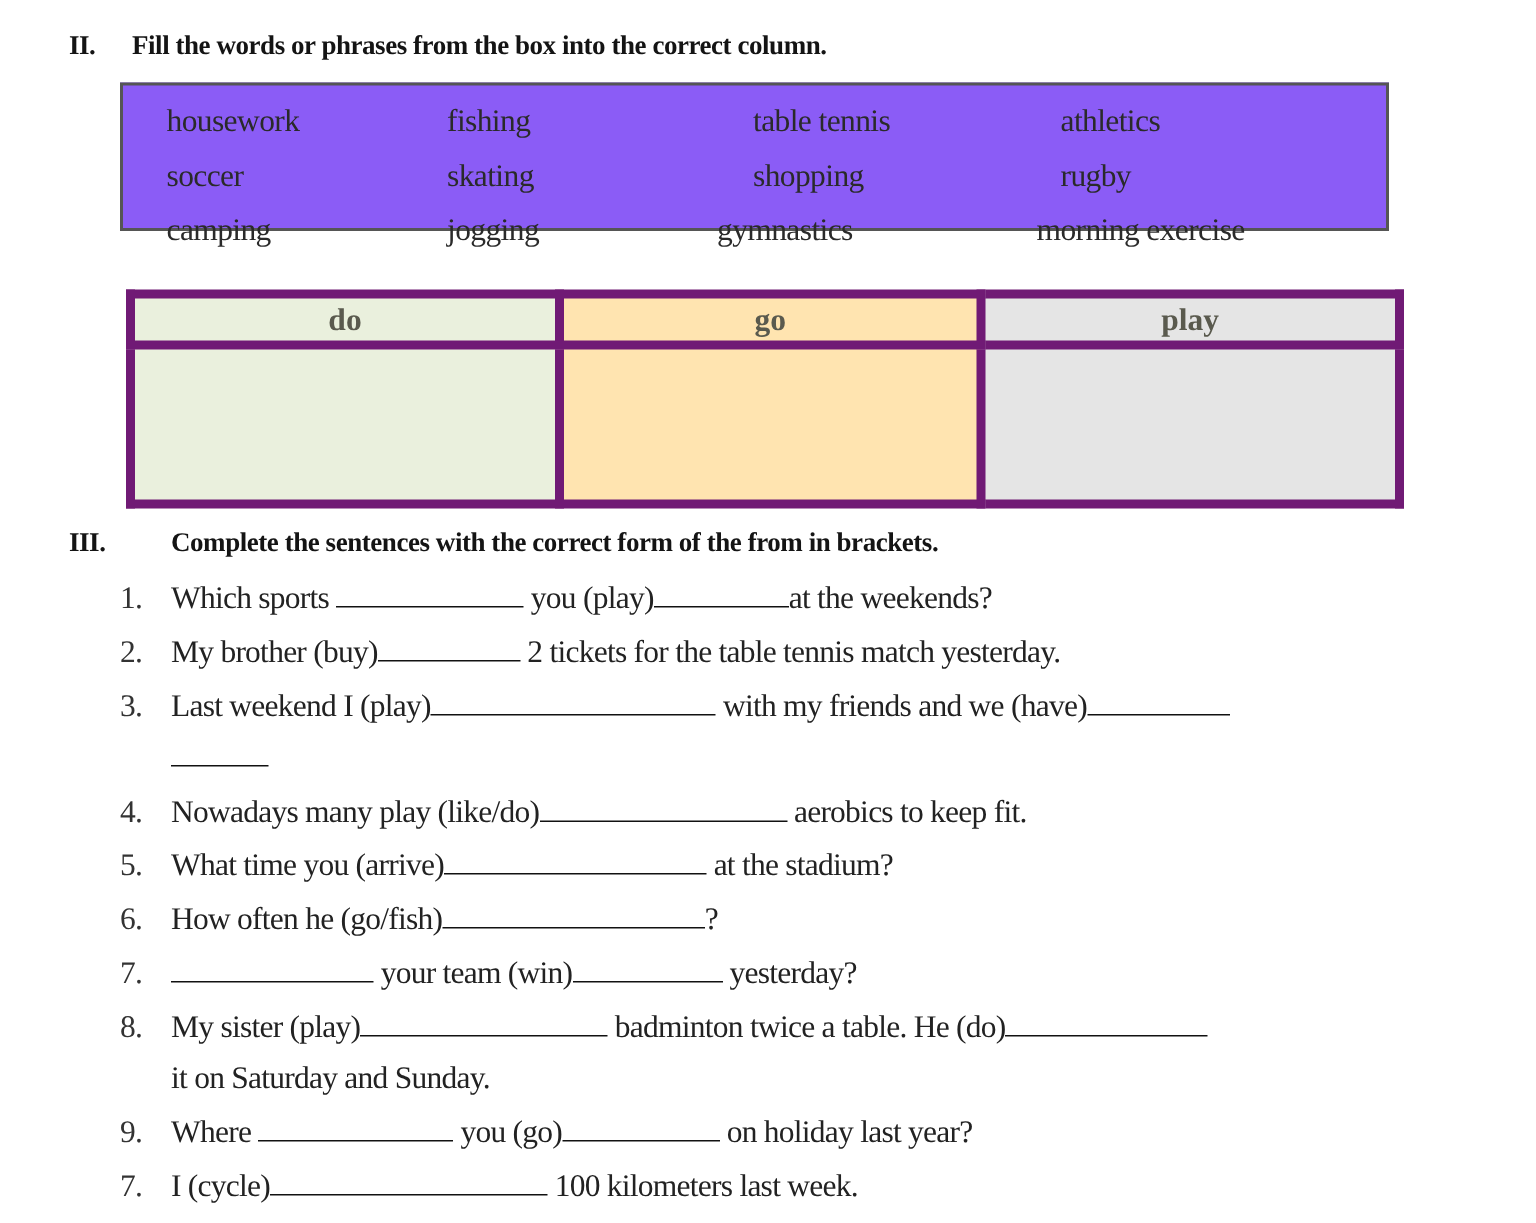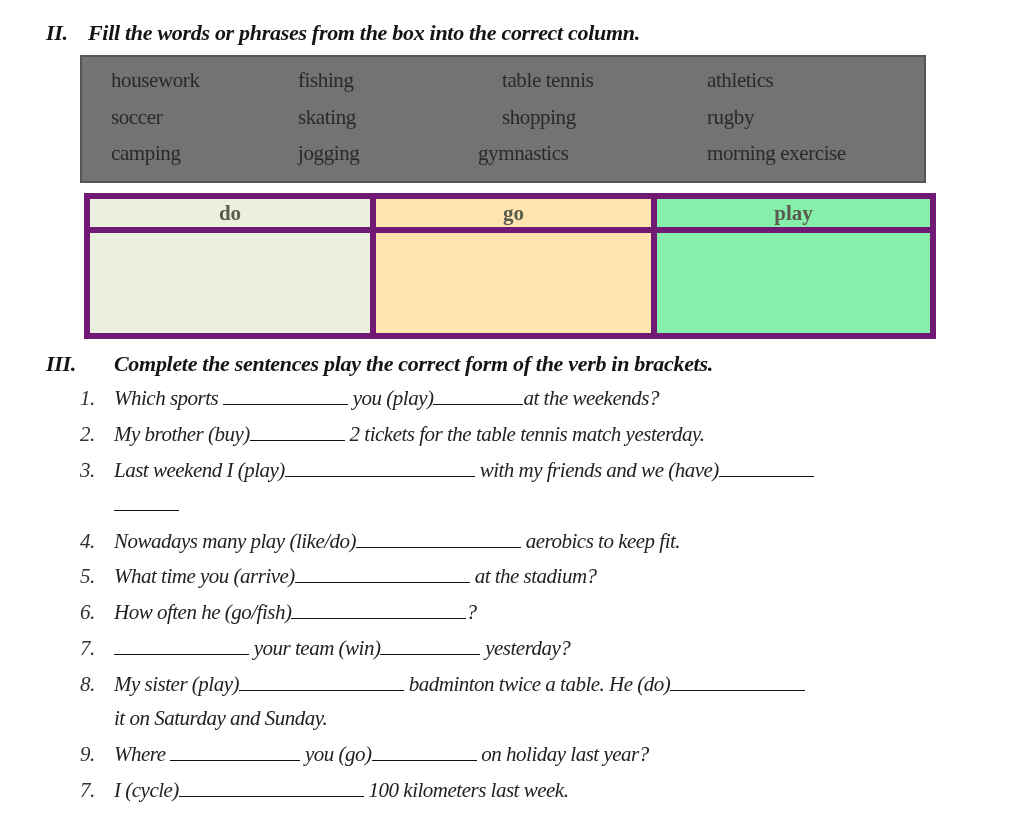--- a/index.html
+++ b/index.html
@@ -2,58 +2,57 @@
 <html><head>
 <meta charset="utf-8">
 <style>
   html, body { margin: 0; padding: 0; background: #ffffff; }
   body {
     width: 1024px; height: 815px; position: relative; overflow: hidden;
     font-family: "Liberation Serif", "DejaVu Serif", serif;
     color: #1e1e1e;
   }
   .section-heading {
-    position: absolute; font-weight: bold; font-size: 22px; letter-spacing: -0.3px;
+    position: absolute; font-weight: bold; font-size: 18px; letter-spacing: -0.3px;
     color: #141414;
-    font-style: italic;
   }
   .section-heading .num { display: inline-block; }
   #sec2 { left: 46px; top: 20px; }
   #sec2 .num { width: 42px; }
   #sec3 { left: 46px; top: 351px; }
   #sec3 .num { width: 68px; }
 
   .word-box {
-    position: absolute; left: 80px; top: 55px; width: 846px; height: 128px;
-    background: #737373; border: 2px solid #555; box-sizing: border-box;
+    position: absolute; left: 80px; top: 55px; width: 846px; height: 99px;
+    background: #8b5cf6; border: 2px solid #555; box-sizing: border-box;
   }
   .word {
     position: absolute; font-size: 21px; color: #2a2a2a; letter-spacing: -0.4px;
   }
 
   .cat-table {
     position: absolute; left: 84px; top: 193px; width: 846px; height: 134px;
     border-collapse: collapse; table-layout: fixed;
   }
   .cat-table th, .cat-table td { border: 6px solid #701a75; }
   .cat-table th {
     height: 28px; font-size: 21px; font-weight: bold; color: #5a5a4e; padding: 0;
     text-align: center; vertical-align: middle;
   }
   .cat-table td { height: 100px; padding: 0; }
   .col-do { background: #eaf0dd; }
   .col-go { background: #ffe4b0; }
-  .col-play { background: #86efac; }
+  .col-play { background: #e5e5e5; }
   .cat-table col.c1 { width: 286px; }
   .cat-table col.c2 { width: 281px; }
   .cat-table col.c3 { width: 279px; }
 
   .sentences { position: absolute; left: 0; top: 0; }
   .line {
-    position: absolute; font-size: 21px; color: #222; letter-spacing: -0.5px; white-space: nowrap; font-style: italic;
+    position: absolute; font-size: 21px; color: #222; letter-spacing: -0.5px; white-space: nowrap;
   }
   .line .n { display: inline-block; color: #333; }
   .blank {
     display: inline-block; border-bottom: 1.5px solid #111; height: 18px; vertical-align: baseline;
     cursor: text;
   }
 </style>
 </head>
 <body>
 
@@ -68,21 +67,21 @@
   <span class="word" style="left:625px;top:11px">athletics</span>
 
   <span class="word" style="left:29px;top:48px">soccer</span>
   <span class="word" style="left:216px;top:48px">skating</span>
   <span class="word" style="left:420px;top:48px">shopping</span>
   <span class="word" style="left:625px;top:48px">rugby</span>
 
   <span class="word" style="left:29px;top:84px">camping</span>
   <span class="word" style="left:216px;top:84px">jogging</span>
   <span class="word" style="left:396px;top:84px">gymnastics</span>
-  <span class="word" style="left:625px;top:84px">morning exercise</span>
+  <span class="word" style="left:609px;top:84px">morning exercise</span>
 </div>
 
 <table class="cat-table">
   <colgroup>
       <col class="c1">
       <col class="c2">
       <col class="c3">
     </colgroup>
   <thead>
     <tr>
@@ -94,21 +93,21 @@
   <tbody>
     <tr>
       <td class="col-do"></td>
       <td class="col-go"></td>
       <td class="col-play"></td>
     </tr>
   </tbody>
 </table>
 
 <div id="sec3" class="section-heading">
-  <span class="num">III.</span><span>Complete the sentences play the correct form of the verb in brackets.</span>
+  <span class="num">III.</span><span>Complete the sentences with the correct form of the from in brackets.</span>
 </div>
 
 <div class="sentences" id="sentences">
     <div class="line" style="left: 80px; top: 386px;"><span class="n" style="width: 34px;">1.</span><span>Which sports </span><span class="blank" style="width: 125px;"></span><span> you (play)</span><span class="blank" style="width: 90px;"></span><span>at the weekends?</span></div>
     <div class="line" style="left: 80px; top: 422px;"><span class="n" style="width: 34px;">2.</span><span>My brother (buy)</span><span class="blank" style="width: 95px;"></span><span> 2 tickets for the table tennis match yesterday.</span></div>
     <div class="line" style="left: 80px; top: 458px;"><span class="n" style="width: 34px;">3.</span><span>Last weekend I (play)</span><span class="blank" style="width: 190px;"></span><span> with my friends and we (have)</span><span class="blank" style="width: 95px;"></span></div>
     <div class="line" style="left: 114px; top: 492px;"><span class="blank" style="width: 65px;"></span></div>
     <div class="line" style="left: 80px; top: 529px;"><span class="n" style="width: 34px;">4.</span><span>Nowadays many play (like/do)</span><span class="blank" style="width: 165px;"></span><span> aerobics to keep fit.</span></div>
     <div class="line" style="left: 80px; top: 564px;"><span class="n" style="width: 34px;">5.</span><span>What time you (arrive)</span><span class="blank" style="width: 175px;"></span><span> at the stadium?</span></div>
     <div class="line" style="left: 80px; top: 600px;"><span class="n" style="width: 34px;">6.</span><span>How often he (go/fish)</span><span class="blank" style="width: 175px;"></span><span>?</span></div>

